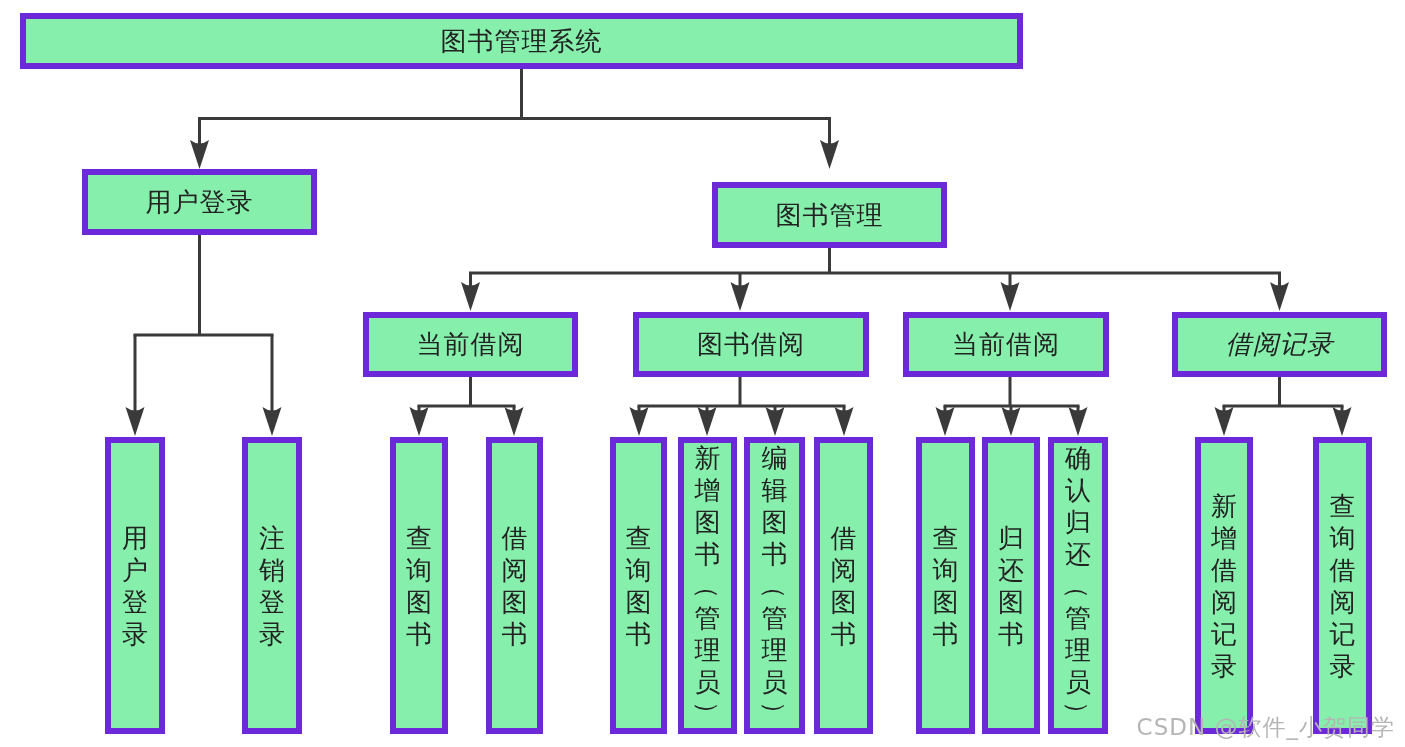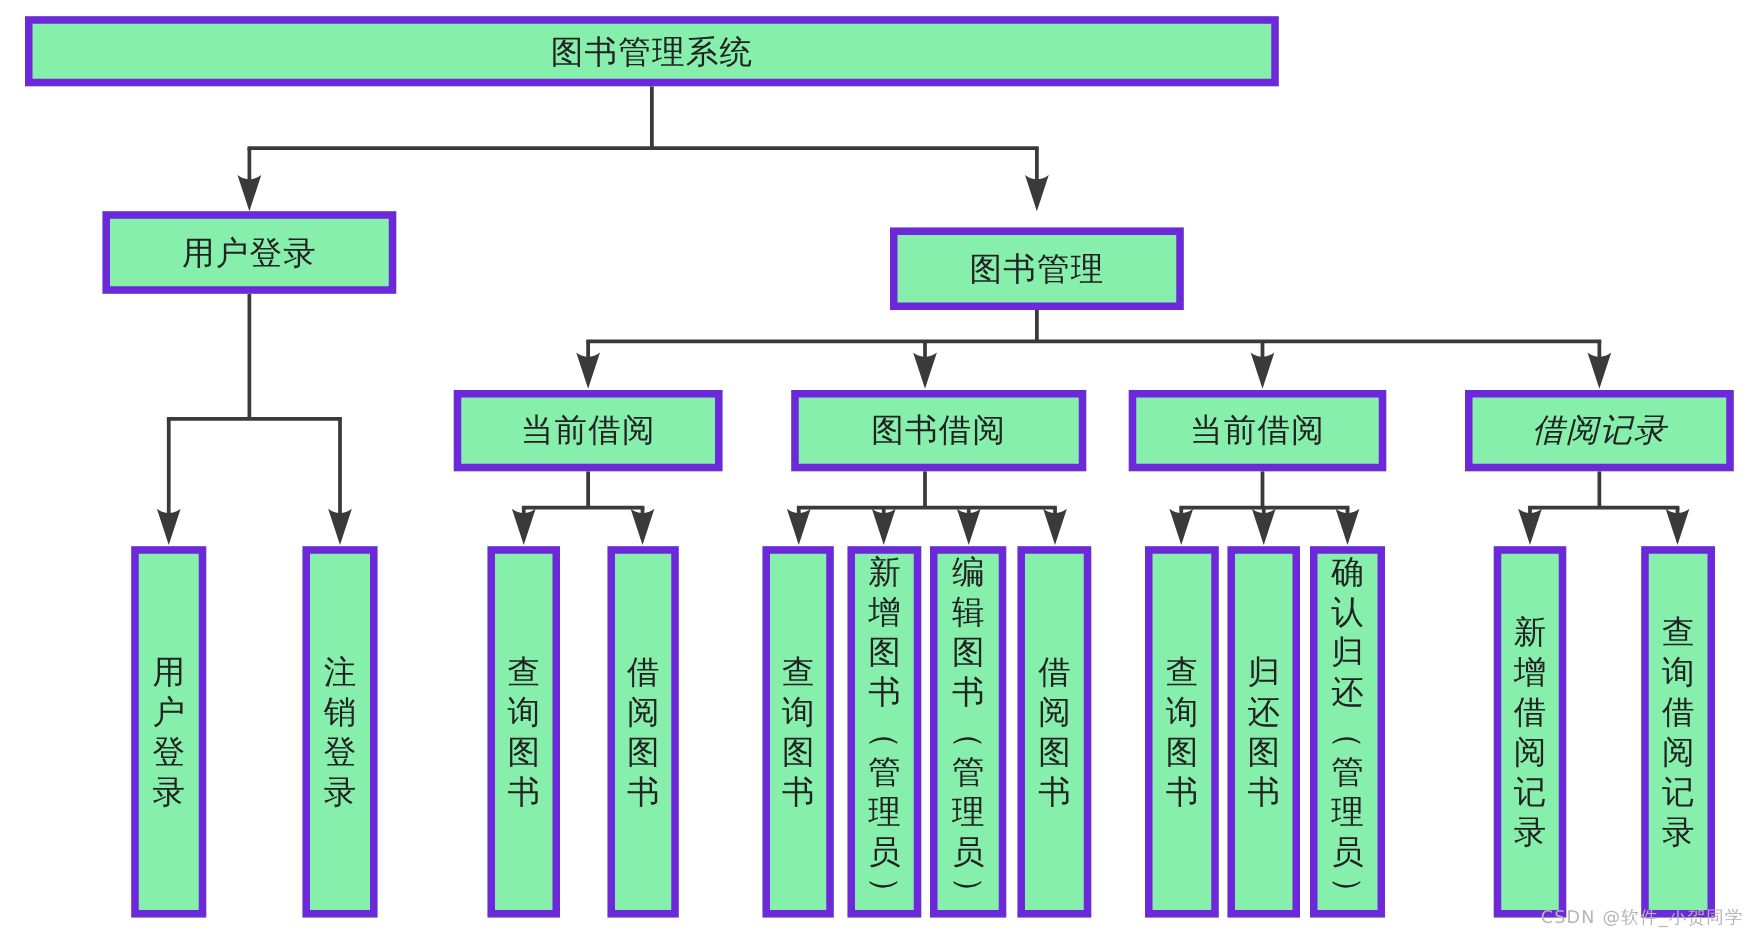--- a/index.html
+++ b/index.html
@@ -62,21 +62,21 @@
     height: 32px;
     line-height: 32px;
     font-size: 26px;
     color: #222222;
   }
   .vchar.rot { transform: rotate(90deg); }
   .watermark {
     position: absolute;
     right: 10px;
     bottom: 4px;
-    font-size: 14px;
+    font-size: 23px;
     letter-spacing: 1px;
     color: #b5b5b5;
     z-index: 5;
     white-space: nowrap;
     margin-top: 14px;
   }
 </style>
 </head>
 <body>
 

